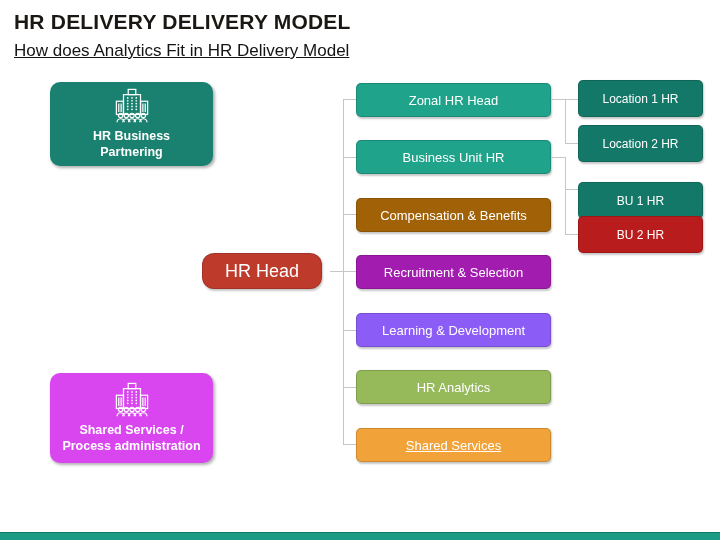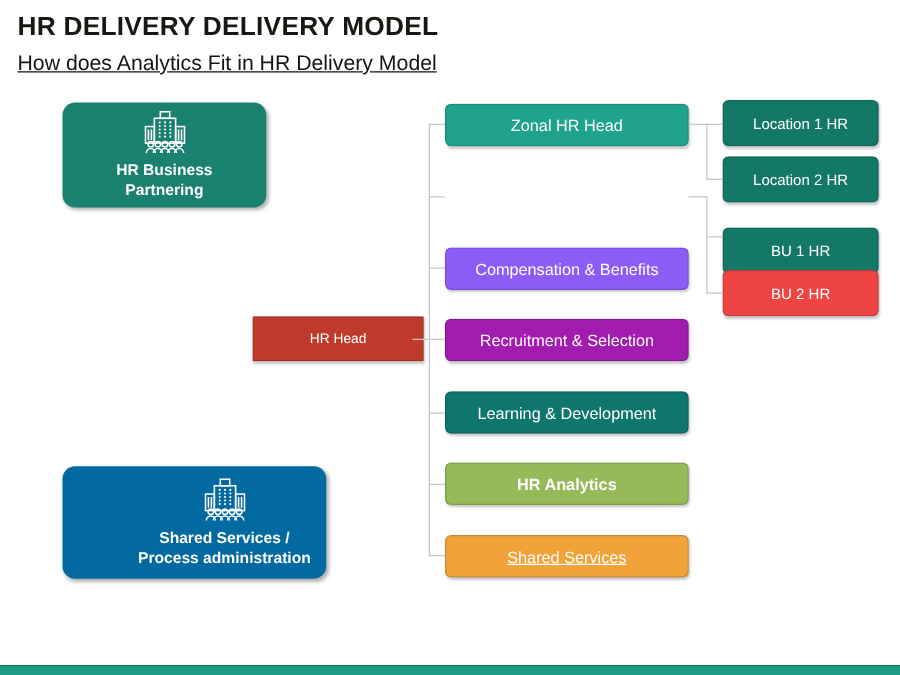--- a/index.html
+++ b/index.html
@@ -26,21 +26,21 @@
   #lb0{top:82px;height:84px}
   #lb1{top:228px;height:86px}
   #lb2{top:373px;height:90px}
   .icon{width:46px;height:35px;display:block}
   
   .node{
     position:absolute;display:flex;align-items:center;justify-content:center;
     color:#fff;border-radius:5px;border:1px solid rgba(0,0,0,.15);
     box-shadow:1px 1.5px 2px rgba(0,0,0,.22);box-sizing:border-box;text-align:left;
   }
-  #hrhead{left:202px;top:253px;width:137px;height:36px;font-size:11px;border-radius:1px}
+  #hrhead{left:202px;top:253px;width:120px;height:36px;font-size:18px;border-radius:12px}
   .mid{left:356px;width:195px;height:34px;font-size:13px}
   #m0{top:83px}#m1{top:140px}#m2{top:198px}#m3{top:255px}#m4{top:313px}#m5{top:370px}#m6{top:428px}
   .rgt{left:578px;width:125px;height:37px;font-size:12px}
   #r0{top:80px}#r1{top:125px}#r2{top:182px}#r3{top:216px}
   
   .line{position:absolute;background:#c6c6c6}
   #spine{left:343px;top:99px;width:1px;height:346px}
   .stub{left:343px;width:13px;height:1px}
   #s0{top:99px}#s1{top:157px}#s2{top:214px}#s3{top:271px}#s4{top:330px}#s5{top:387px}#s6{top:444px}
   #hrline{left:330px;top:271px;width:13px;height:1px}
@@ -106,41 +106,42 @@
   <div class="title">HR DELIVERY DELIVERY MODEL</div>
   <div class="subtitle">How does Analytics Fit in HR Delivery Model</div>
 
   <div class="sidebox" id="lb0" style="background-color: rgb(26, 129, 112);">
     <svg class="icon">
         <use href="#bldg"></use>
       </svg>
     <div class="lbl">HR Business
 Partnering</div>
   </div>
-  <div class="sidebox" id="lb2" style="background-color: #0369a1; padding-left: 48px;">
+  <div class="sidebox" id="lb2" style="background-color: #d946ef;">
     <svg class="icon">
         <use href="#bldg"></use>
       </svg>
     <div class="lbl">Shared Services /
 Process administration</div>
   </div>
 
   <div class="node" id="hrhead" style="background-color: rgb(190, 59, 44);">HR Head</div>
 
   <div class="node mid" id="m0" style="background-color: rgb(31, 163, 139);">Zonal HR Head</div>
-  <div class="node mid" id="m2" style="background-color: #8b5cf6;">Compensation &amp; Benefits</div>
+  <div class="node mid" id="m1" style="background-color: rgb(31, 163, 139);">Business Unit HR</div>
+  <div class="node mid" id="m2" style="background-color: #a16207;">Compensation &amp; Benefits</div>
   <div class="node mid" id="m3" style="background-color: #a21caf;">Recruitment &amp; Selection</div>
-  <div class="node mid" id="m4" style="background-color: #0f766e;">Learning &amp; Development</div>
-  <div class="node mid" id="m5" style="background-color: rgb(150, 185, 90); font-weight: bold;">HR Analytics</div>
+  <div class="node mid" id="m4" style="background-color: #8b5cf6;">Learning &amp; Development</div>
+  <div class="node mid" id="m5" style="background-color: rgb(150, 185, 90);">HR Analytics</div>
   <div class="node mid" id="m6" style="background-color: rgb(241, 162, 56); text-decoration: underline;">Shared Services</div>
 
   <div class="node rgt" id="r0" style="background-color: rgb(20, 120, 104);">Location 1 HR</div>
   <div class="node rgt" id="r1" style="background-color: rgb(20, 120, 104);">Location 2 HR</div>
   <div class="node rgt" id="r2" style="background-color: rgb(20, 120, 104);">BU 1 HR</div>
-  <div class="node rgt" id="r3" style="background-color: #ef4444;">BU 2 HR</div>
+  <div class="node rgt" id="r3" style="background-color: #b91c1c;">BU 2 HR</div>
 
   <div class="line" id="hrline"></div>
   <div class="line" id="spine"></div>
   <div class="line stub" id="s0"></div>
   <div class="line stub" id="s1"></div>
   <div class="line stub" id="s2"></div>
   <div class="line stub" id="s3"></div>
   <div class="line stub" id="s4"></div>
   <div class="line stub" id="s5"></div>
   <div class="line stub" id="s6"></div>

